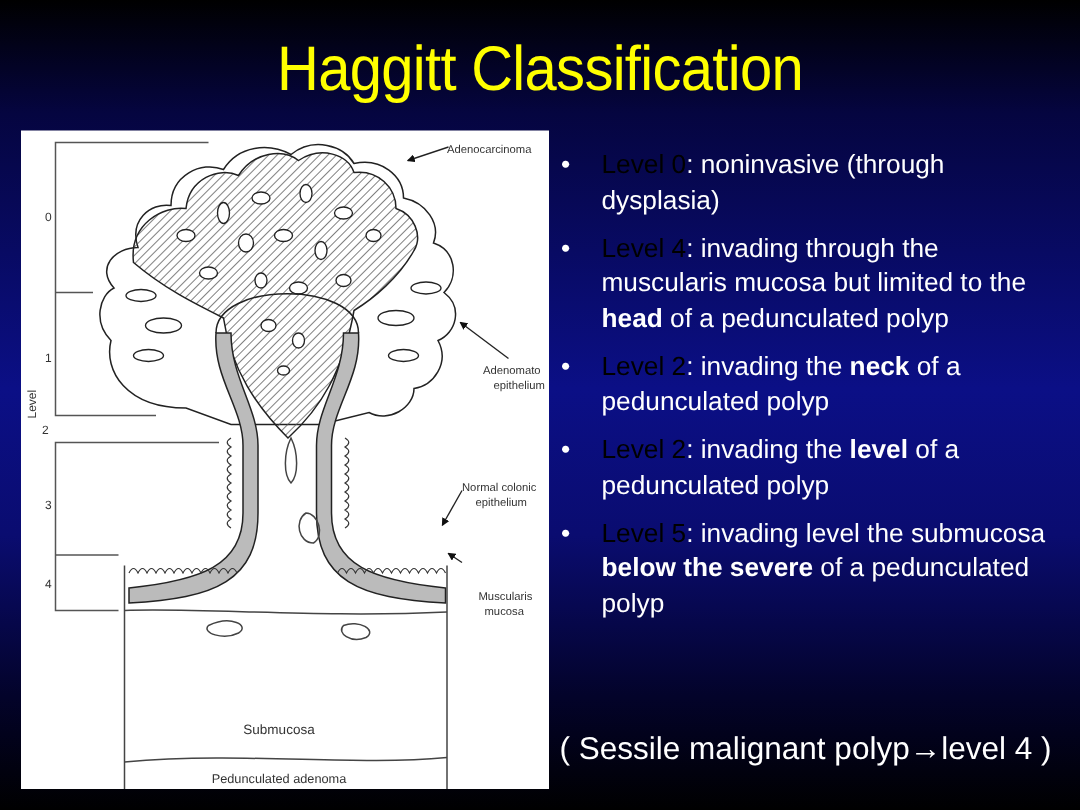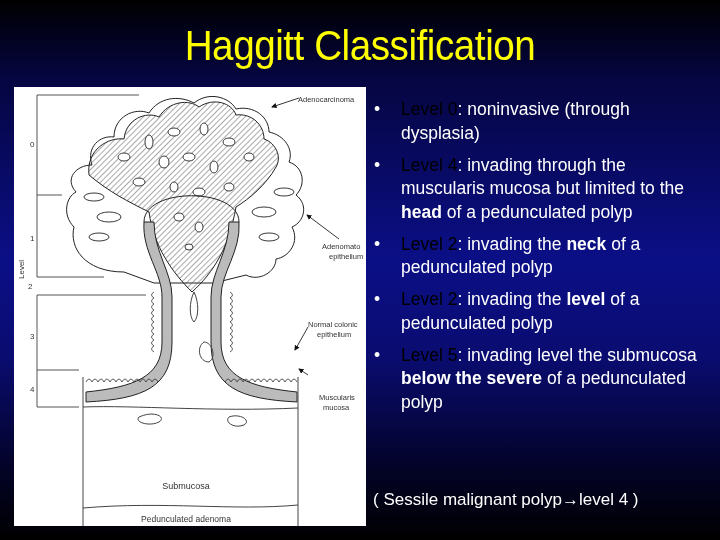--- a/index.html
+++ b/index.html
@@ -22,21 +22,21 @@
   .bullets {
     position:absolute; left:372px; top:98px; width:340px;
     color:#ffffff; font-size:17.5px; line-height:23.5px;
     list-style:none; margin:0; padding:0;
   }
   .bullets li { position:relative; padding-left:29px; margin-bottom:8.5px; }
   .bullets li .dot { position:absolute; left:2px; top:0; }
   .lvl { color:#000000; font-weight:normal; }
   .em { font-weight:bold; }
   .note {
-    position:absolute; left:373px; top:489px; color:#ffffff; font-size:17px;
+    position:absolute; left:373px; top:489px; color:#ffffff; font-size:21px;
     line-height:22px;
   }
 </style>
 </head>
 <body>
 
 <div class="title">Haggitt Classification</div>
 
 <div class="figure">
   <svg width="352" height="439" viewBox="0 0 352 439" xmlns="http://www.w3.org/2000/svg">

